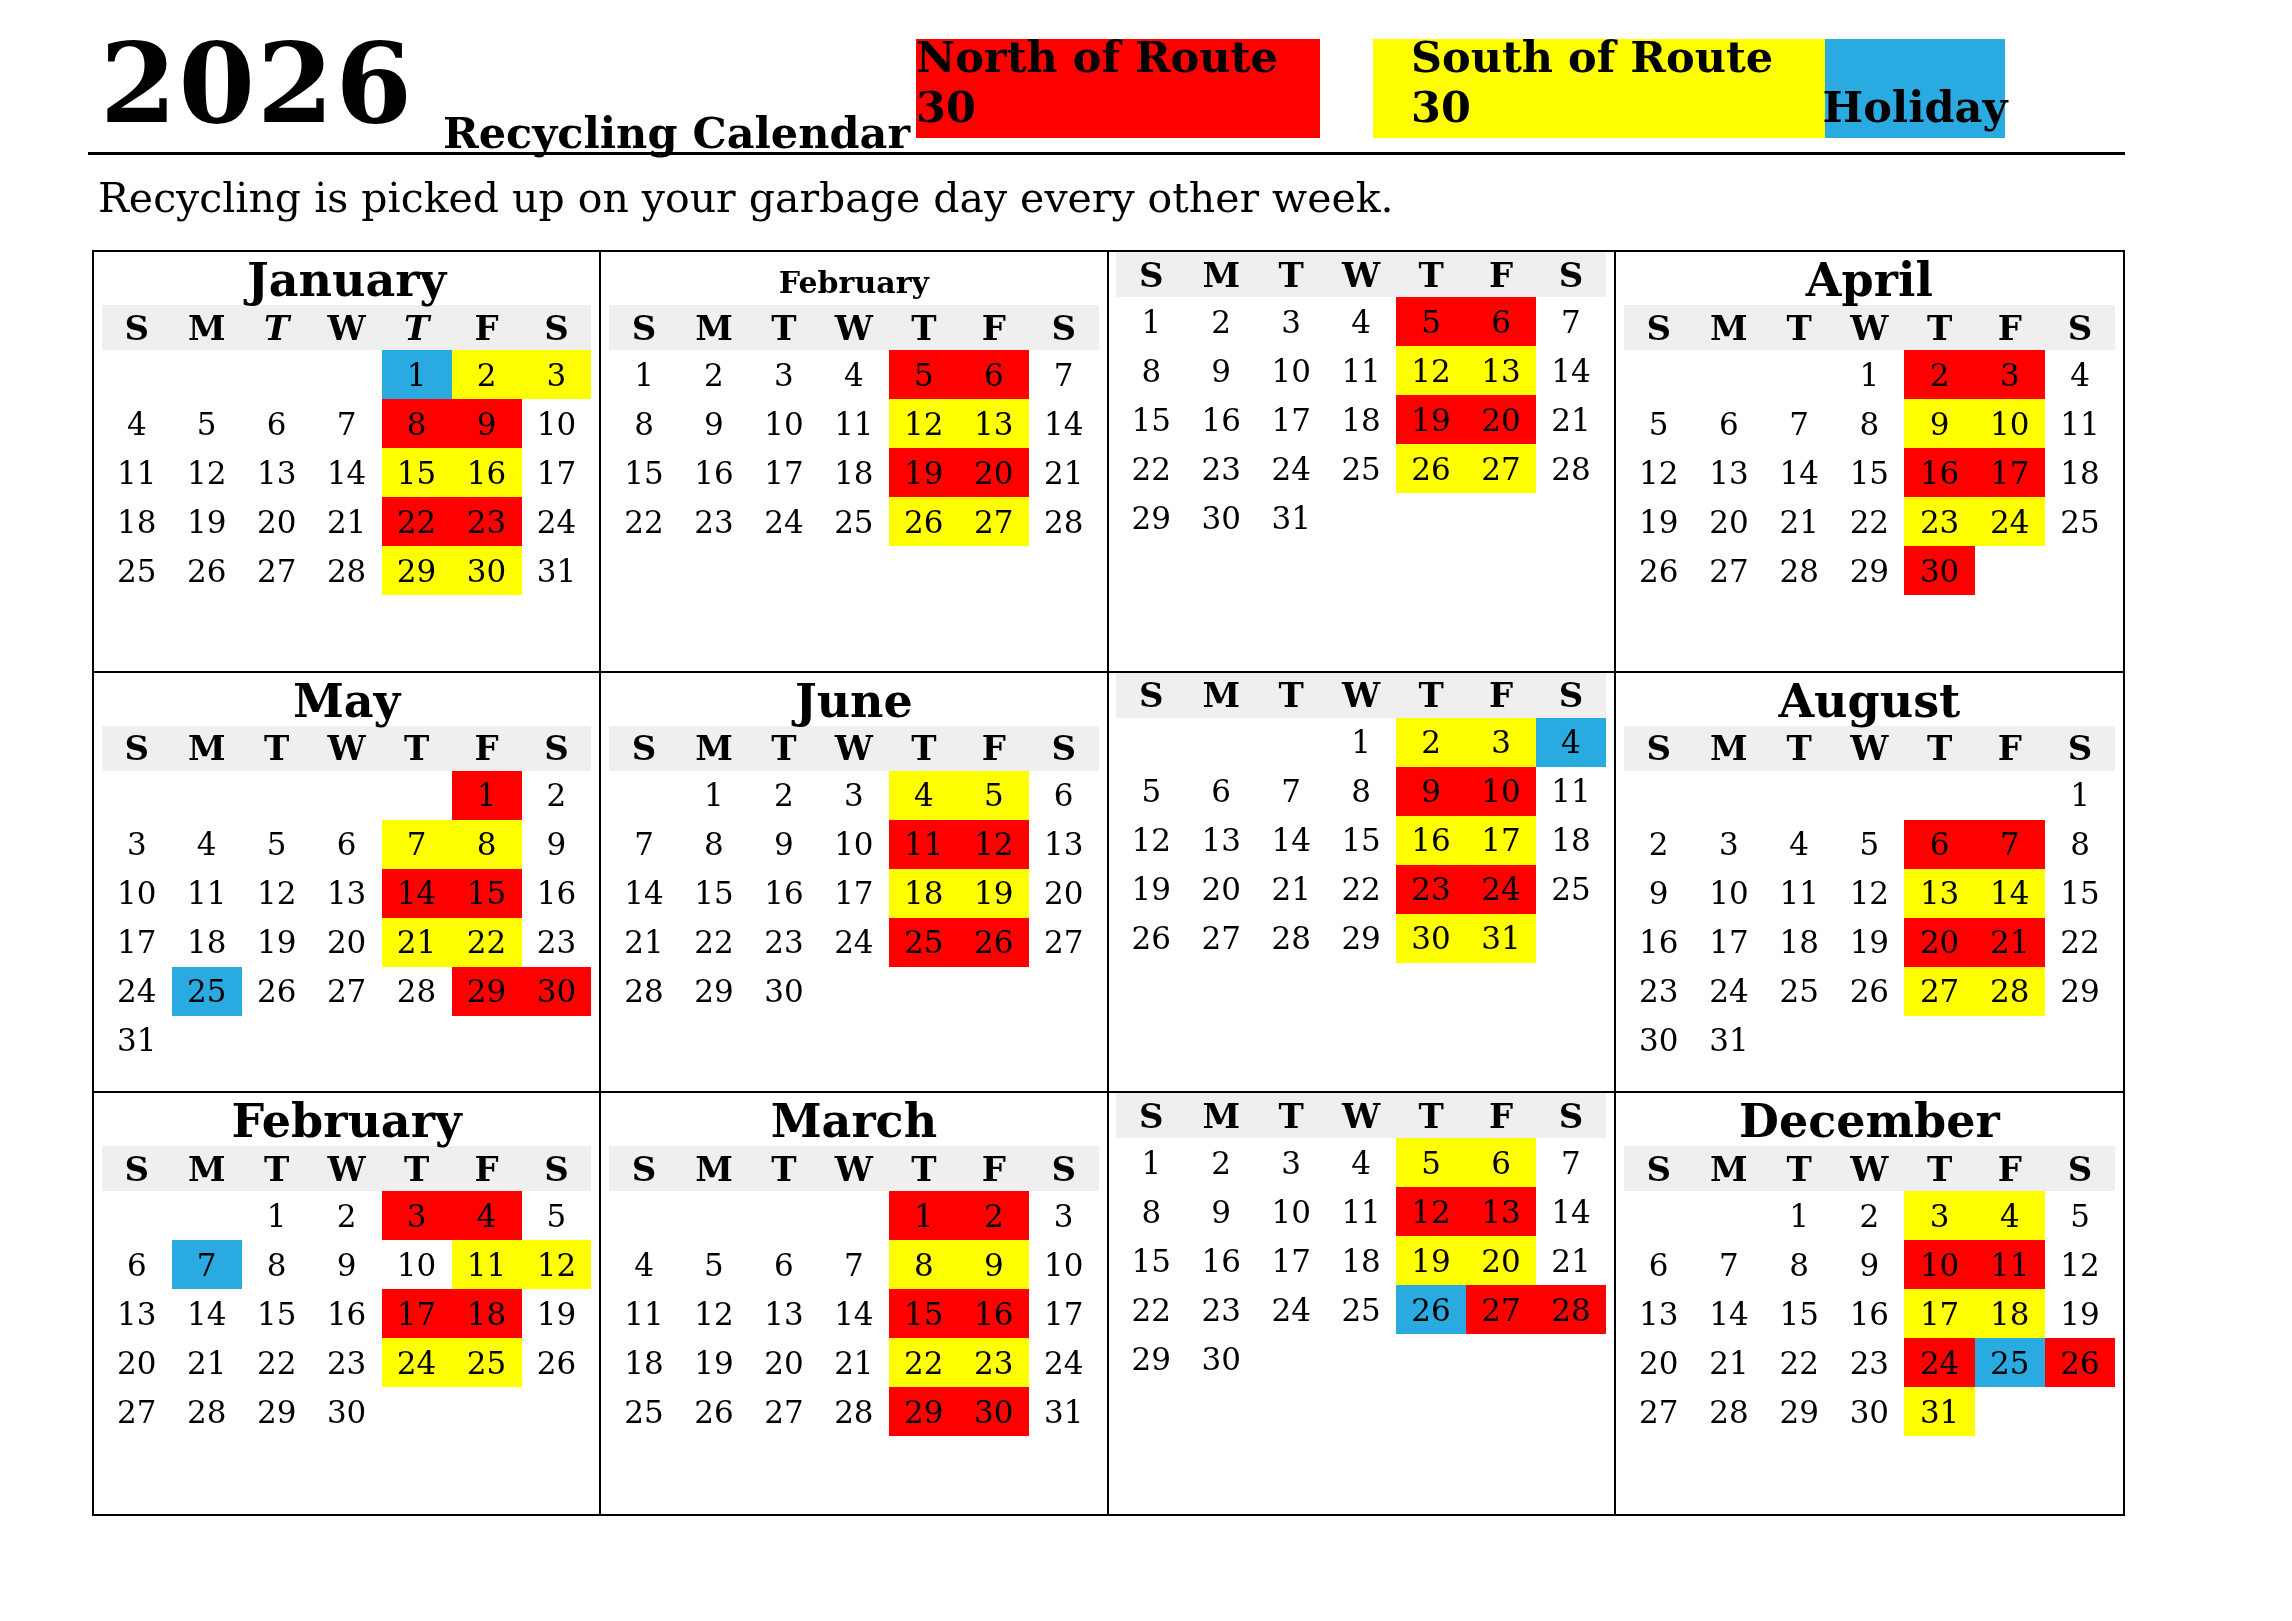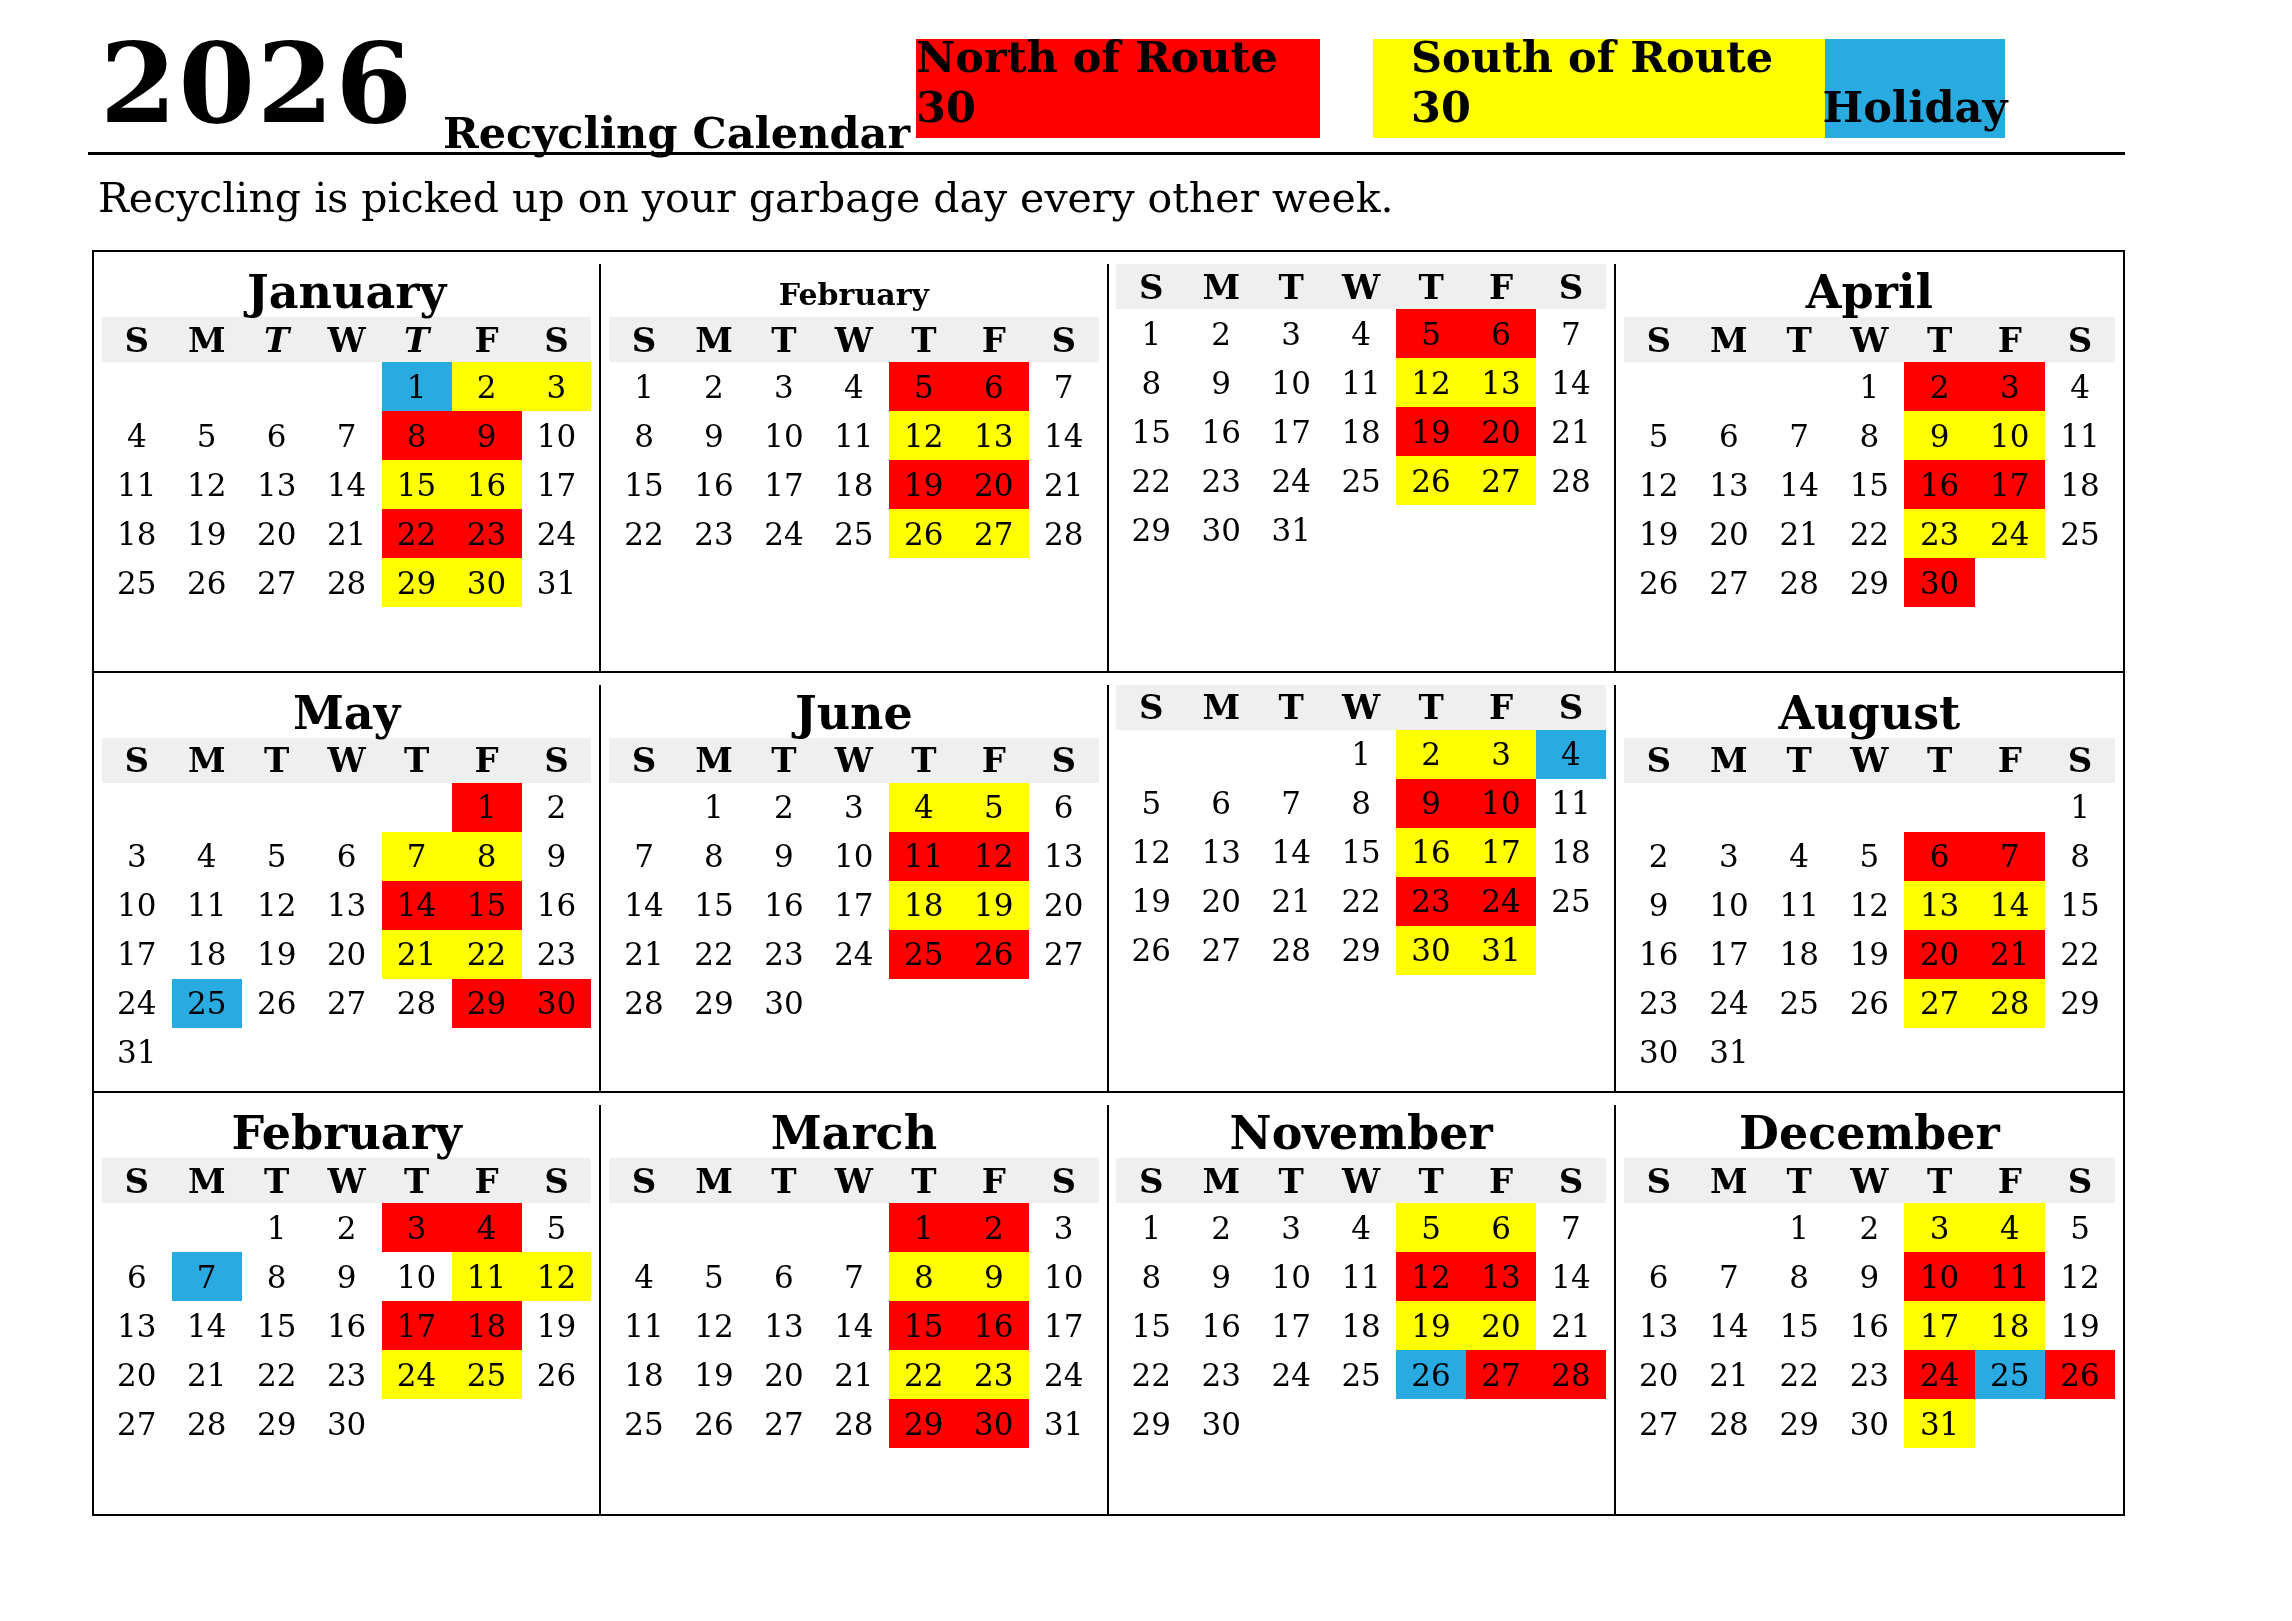--- a/index.html
+++ b/index.html
@@ -13,21 +13,21 @@
   .legend-north { left:916px; width:404px; }
   .legend-south { left:1373px; width:468px;padding-left:38px; }
   .legend-holiday { left:1825px; width:180px; }
   .hdr-rule { position:absolute; left:88px; top:152px; width:2037px; height:2.9px; background:#000; }
   .subtitle { position:absolute; left:98px; top:174px; font-size:41px; font-weight:400; }
 
   
   .calendar { position:absolute; left:92px; top:250px; width:2033px; height:1266px;
               border:2.9px solid #000; display:grid;
               grid-template-columns:repeat(4,1fr); grid-template-rows:repeat(3,1fr); }
-  .month-panel { border-right:2px solid #000; border-bottom:2px solid #000; position:relative; overflow:hidden;margin-top:12px; }
+  .month-panel { border-right:2px solid #000; border-bottom:2px solid #000; position:relative; overflow:hidden; }
   .month-panel:nth-child(4n) { border-right:none; }
   .month-panel:nth-child(n+9) { border-bottom:none; }
 
   .month-title { text-align:center; font-weight:700; font-size:46px; height:53px; line-height:57px; }
   .month-title.small { font-size:30px; line-height:61px; }
 
   .dow-row { margin:0 7.8px; height:45px; background:#efefef;
              display:grid; grid-template-columns:repeat(7,1fr); align-items:center; }
   .dow { text-align:center; font-weight:700; font-size:34px; }
   .dow.italic { font-style:italic; }
@@ -522,21 +522,20 @@
           <div class="day-cell">25</div>
           <div class="day-cell">26</div>
           <div class="day-cell">27</div>
           <div class="day-cell">28</div>
           <div class="day-cell" style="background-color: rgb(254, 0, 0);">29</div>
           <div class="day-cell" style="background-color: rgb(254, 0, 0);">30</div>
           <div class="day-cell">31</div>
         </div>
       </div>
       <div class="month-panel">
-        <div class="month-title">November</div>
         <div class="dow-row" style="background-color: rgb(239, 239, 239);">
           <span class="dow">S</span>
           <span class="dow">M</span>
           <span class="dow">T</span>
           <span class="dow">W</span>
           <span class="dow">T</span>
           <span class="dow">F</span>
           <span class="dow">S</span>
         </div>
         <div class="month-body">

